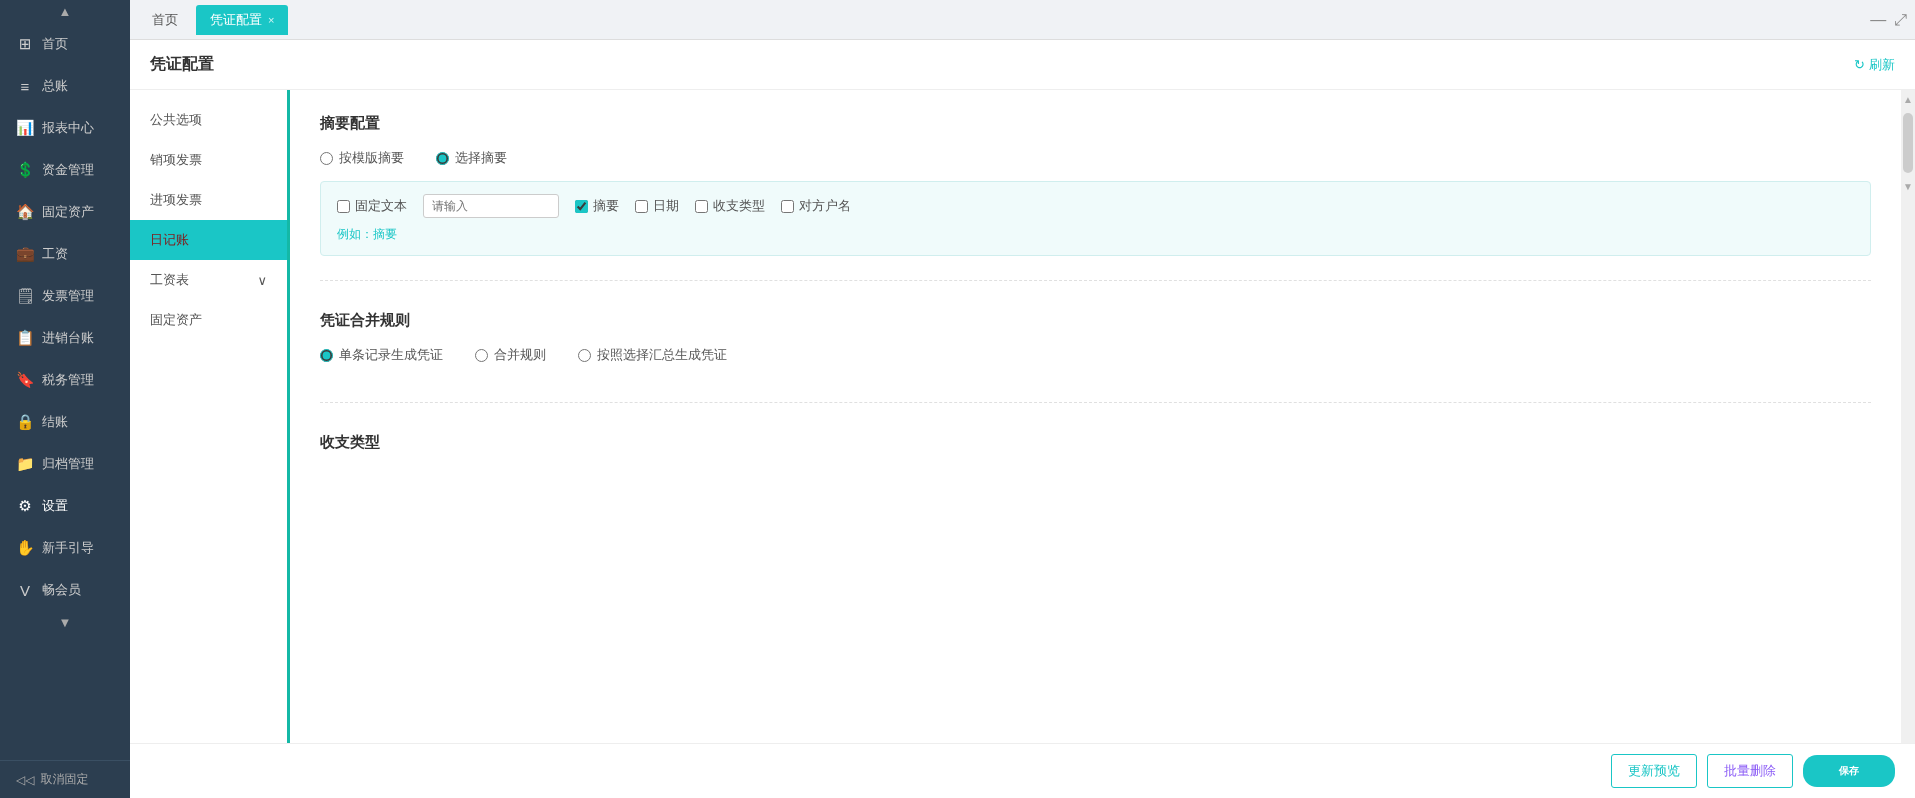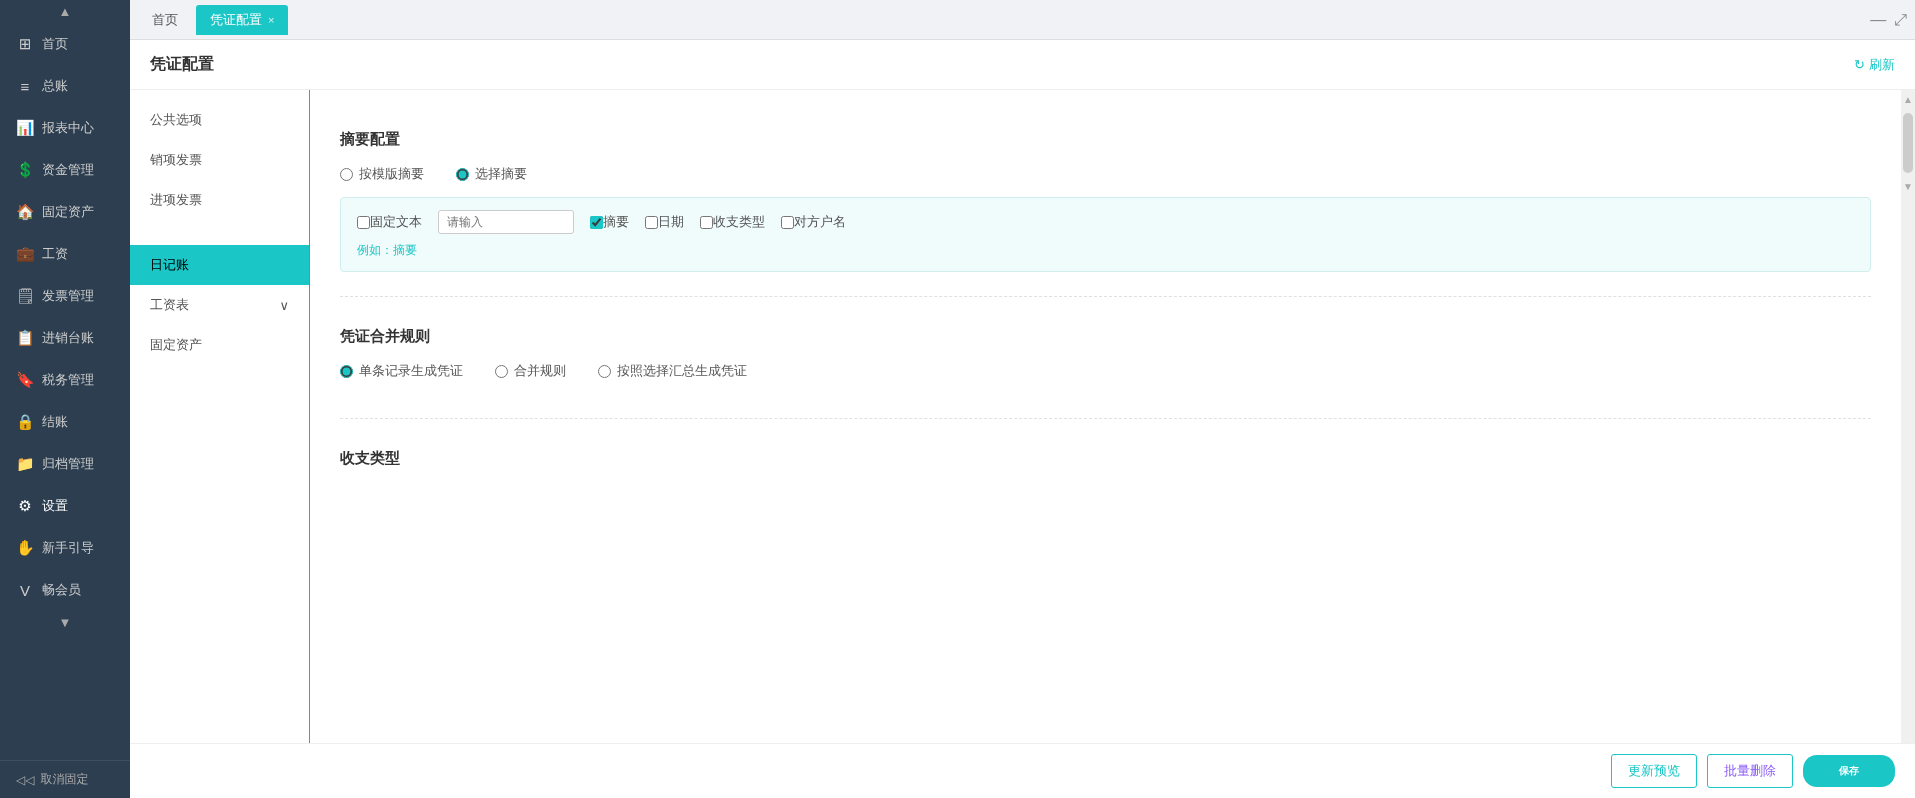--- a/index.html
+++ b/index.html
@@ -118,56 +118,54 @@
 
     
     .layout {
       display: flex;
       flex: 1;
       overflow: hidden;
     }
 
     
     .left-nav {
-      width: 180px;
-      background: #fff;
-      border-right: 1px solid #14b8a6;
+      width: 160px;
+      background: #fff;
+      border-right: 3px solid #14b8a6;
       padding: 10px 0;
       flex-shrink: 0;
     }
     .left-nav-item {
       padding: 11px 20px;
       color: #555;
       cursor: pointer;
       font-size: 13px;
       display: flex;
       align-items: center;
       justify-content: space-between;
     }
     .left-nav-item.active {
       background: #1ac6c6;
-      color: #000000;
-      margin-top: 25px;
+      color: #7f1d1d;
     }
 
     
     .right-content {
       flex: 1;
       overflow-y: auto;
       background: #fff;
       padding: 24px 30px;
       position: relative;
     }
 
     
     .section {
       margin-bottom: 30px;
       padding-bottom: 24px;
       border-bottom: 1px dashed #e0e0e0;
-      margin-top: 16px;
     }
     .section:last-child { border-bottom: none; }
     .section-title {
       font-size: 15px;
       font-weight: bold;
       color: #333;
       margin-bottom: 16px;
     }
 
     
@@ -196,20 +194,21 @@
     .checkbox-group {
       display: flex;
       align-items: center;
       gap: 16px;
       flex-wrap: wrap;
       margin-bottom: 8px;
     }
     .checkbox-item {
       display: flex;
       align-items: center;
+      gap: 5px;
       cursor: pointer;
       color: #555;
     }
     .checkbox-item input[type="checkbox"] { accent-color: #1ac6c6; cursor: pointer; }
     .text-input {
       border: 1px solid #ccc;
       border-radius: 3px;
       padding: 4px 8px;
       font-size: 12px;
       color: #999;

